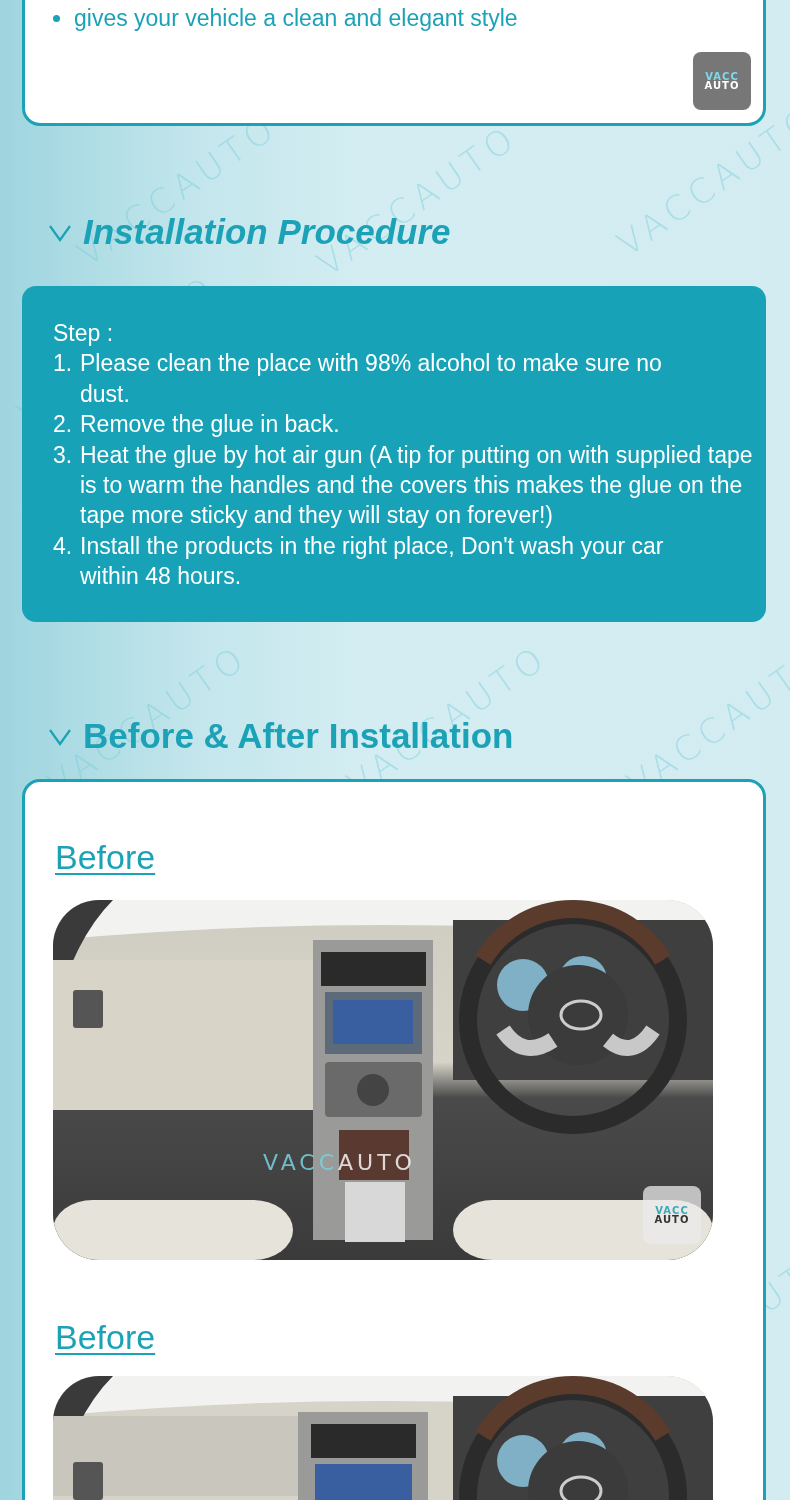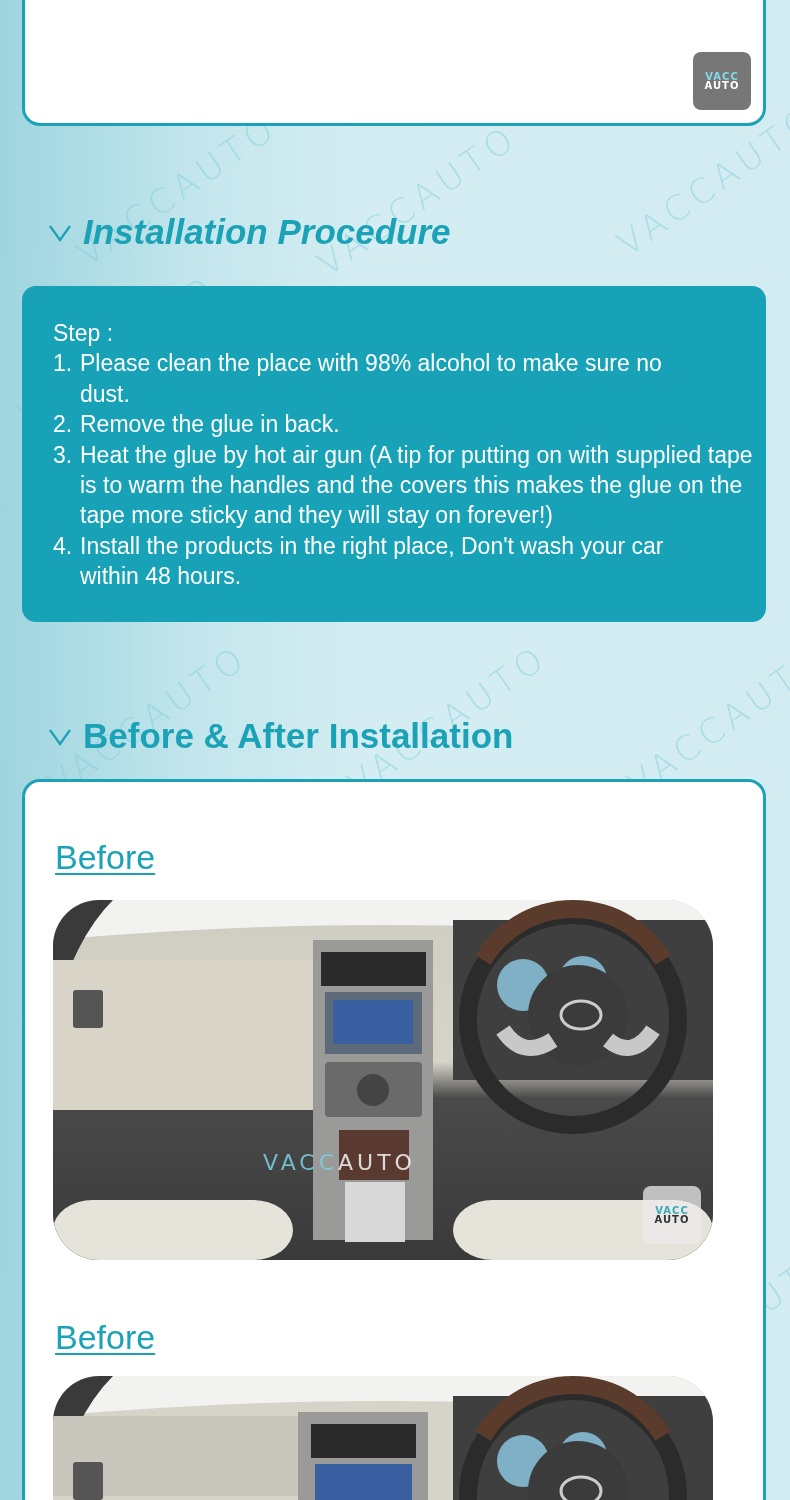--- a/index.html
+++ b/index.html
@@ -146,20 +146,24 @@
 <div class="wm" style="left:300px; top:180px;">VACCAUTO</div>
 <div class="wm" style="left:600px; top:160px;">VACCAUTO</div>
 <div class="wm" style="left:0px; top:330px;">VACCAUTO</div>
 <div class="wm" style="left:30px; top:700px;">VACCAUTO</div>
 <div class="wm" style="left:330px; top:700px;">VACCAUTO</div>
 <div class="wm" style="left:610px; top:700px;">VACCAUTO</div>
 <div class="wm" style="left:620px; top:1300px;">VACCAUTO</div>
 
 <div class="features-card">
   <ul>
+    <li>
+      <span class="bullet"></span>
+      <span>gives your vehicle a clean and elegant style</span>
+    </li>
   </ul>
   <div class="logo-badge badge-top">
     <span class="l1">VACC</span>
     <span class="l2">AUTO</span>
   </div>
 </div>
 
 <div class="section-title title-install">
   <svg class="chev" viewBox="0 0 26 26">
     <polyline points="3,7 13,21 23,7" fill="none" stroke="#1ba2b6" stroke-width="2.2"></polyline>

